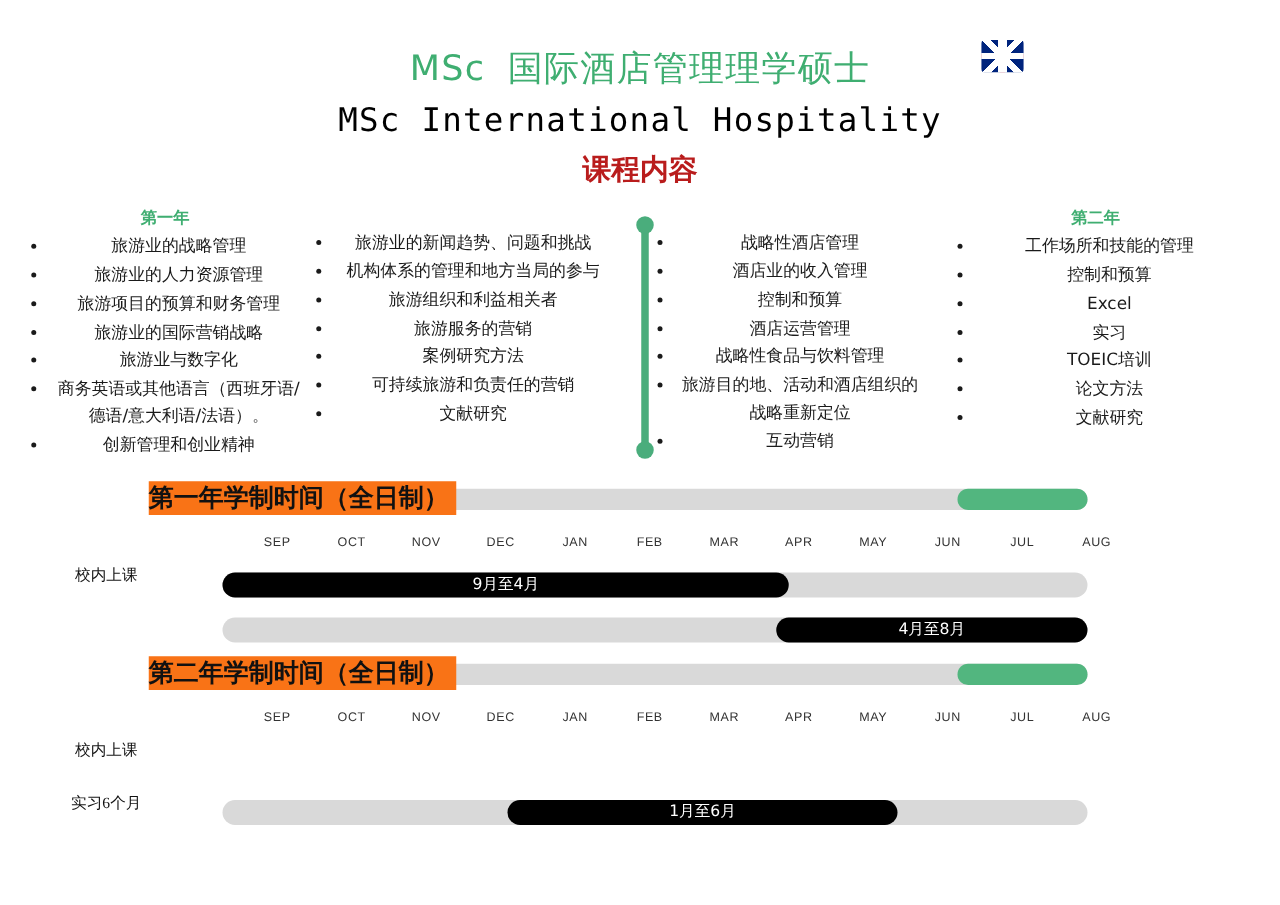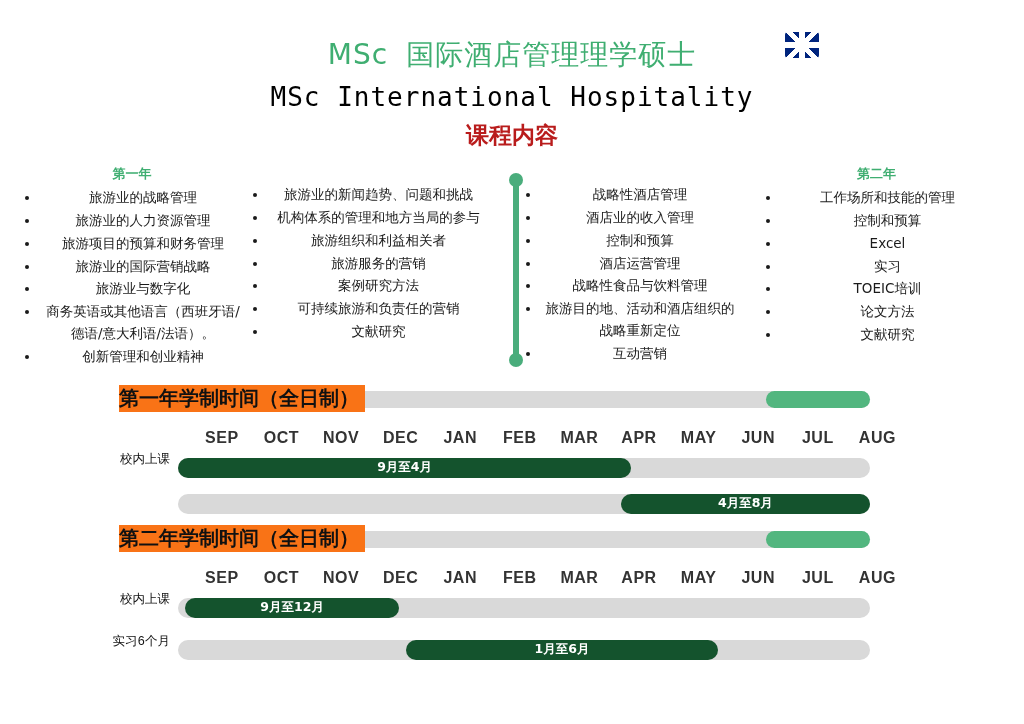--- a/index.html
+++ b/index.html
@@ -166,62 +166,62 @@
     background: #52b67f;
     border-radius: 9px;
   }
   .months {
     position: relative;
     height: 22px;
     margin-top: 12px;
   }
   .months span {
     position: absolute;
-    font-size: 16px;
-    font-weight: bold;
+    font-size: 10px;
+    font-weight: normal;
     color: #333333;
     letter-spacing: .5px;
     transform: translateX(-50%);
     font-family: "Liberation Sans", sans-serif;
     padding-left: 12px;
   }
   .row {
     position: relative;
     height: 34px;
     margin-top: 2px;
   }
   .row-label {
     position: absolute;
     left: 0;
     width: 170px;
-    text-align: right;
+    text-align: center;
     font-size: 12.5px;
     color: #111111;
-    font-family: Liberation Mono, monospace;
+    font-family: Liberation Serif, serif;
     line-height: 1.25;
   }
   .row-label.small { font-size: 11px; top: -6px; }
   .track {
     position: absolute;
     left: 178px;
     right: 90px;
     top: 5px;
     height: 20px;
     background: #d9d9d9;
     border-radius: 10px;
   }
   .track .seg {
     position: absolute;
     top: 0;
     bottom: 0;
-    background: #14532d;
+    background: #000000;
     border-radius: 10px;
     color: #ffffff;
     font-size: 12.5px;
-    font-weight: bold;
+    font-weight: normal;
     display: flex;
     align-items: center;
     justify-content: center;
     font-family: "DejaVu Sans", sans-serif;
   }
 </style>
 </head>
 <body>
 
 <div class="page">
@@ -344,23 +344,20 @@
         <span style="left: calc(40.3542% + 186px);">MAR</span>
         <span style="left: calc(46.5625% + 186px);">APR</span>
         <span style="left: calc(52.7708% + 186px);">MAY</span>
         <span style="left: calc(58.9792% + 186px);">JUN</span>
         <span style="left: calc(65.1875% + 186px);">JUL</span>
         <span style="left: calc(71.3958% + 186px);">AUG</span>
       </div>
 
     <div class="row">
       <div class="row-label">校内上课</div>
-      <div class="track">
-        <div class="seg" id="t2r1" style="left: 1%; width: 31%;">9月至12月</div>
-      </div>
     </div>
 
     <div class="row" style="margin-top:8px">
       <div class="row-label">实习6个月</div>
       <div class="track">
         <div class="seg" id="t2r2" style="left: 33%; width: 45%;">1月至6月</div>
       </div>
     </div>
   </div>
 

